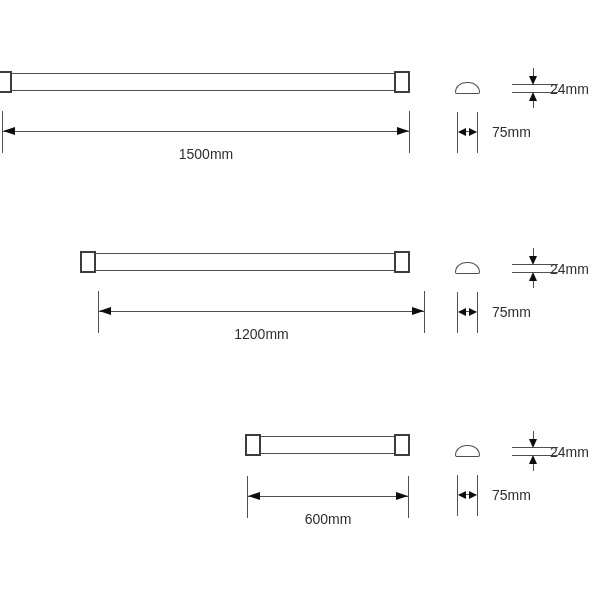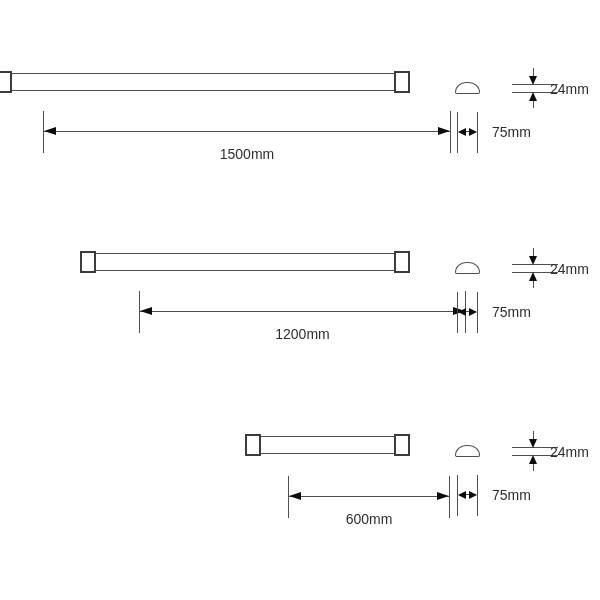--- a/index.html
+++ b/index.html
@@ -11,21 +11,21 @@
   .bar{position:absolute;height:22px;}
   .r1-bar{left:-4px;top:71px;width:414px;}
   .r2-bar{left:80px;top:251px;width:330px;}
   .r3-bar{left:245px;top:434px;width:165px;}
   .bar-body{position:absolute;left:14px;right:14px;top:2px;bottom:2px;
     border:1px solid var(--line,#4f4f4f);box-sizing:border-box;background:#fff;}
   .cap{position:absolute;top:0;width:16px;height:22px;border:2px solid var(--cap,#3c3c3c);
     background:#fff;box-sizing:border-box;}
   .cap-l{left:0}.cap-r{right:0}
   
-  .ldim{position:absolute;height:60px;margin-left:41px;}
+  .ldim{position:absolute;height:60px;}
   .r1-ldim{left:2px;top:111px;width:408px;}
   .r2-ldim{left:98px;top:291px;width:327px;}
   .r3-ldim{left:247px;top:476px;width:162px;text-decoration:underline;}
   .ext{position:absolute;top:0;width:1px;height:42px;background:var(--line,#4f4f4f);}
   .ext-l{left:0}.ext-r{right:0}
   .dline{position:absolute;left:1px;right:1px;top:20px;height:1px;background:var(--line,#4f4f4f);}
   .ah{position:absolute;width:0;height:0;}
   .ah-left{left:1px;top:16px;border-top:4.5px solid transparent;border-bottom:4.5px solid transparent;
     border-right:12px solid var(--arrow,#0d0d0d);}
   .ah-right{right:1px;top:16px;border-top:4.5px solid transparent;border-bottom:4.5px solid transparent;

